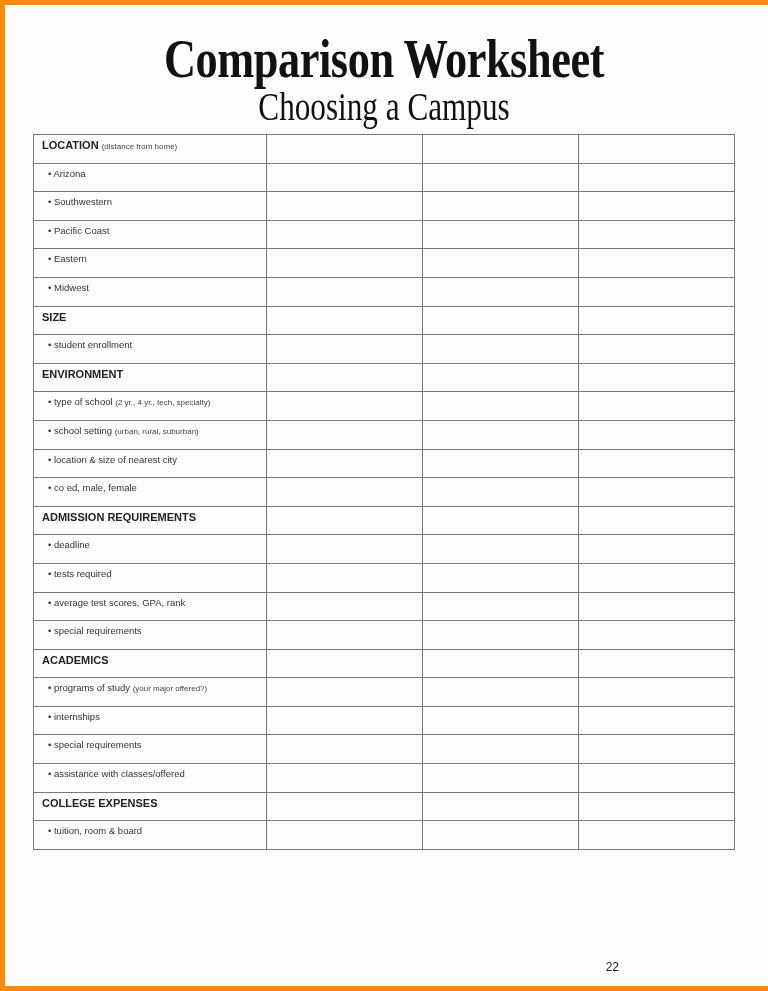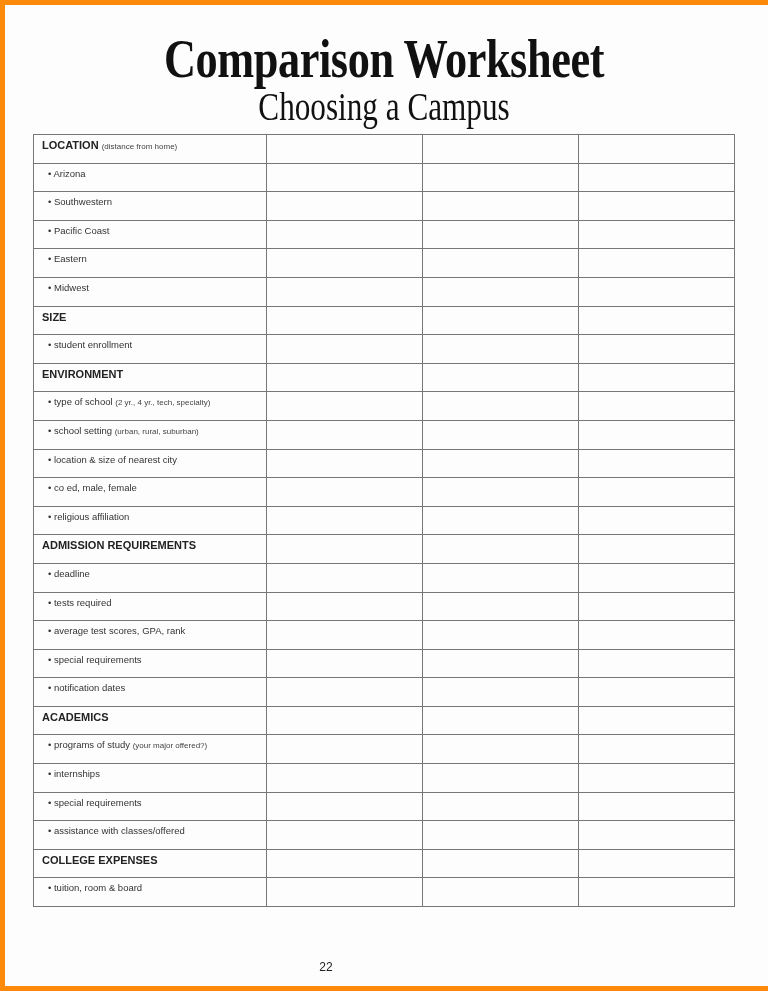--- a/index.html
+++ b/index.html
@@ -11,21 +11,21 @@
   .subtitle { position:absolute; left:0; width:758px; text-align:center; top:80px;
     font-family:"Liberation Serif", serif; font-size:40px; color:#111;
     transform:scaleX(0.78); line-height:44px; }
   table { position:absolute; left:28px; top:129px; border-collapse:collapse; width:701px; table-layout:fixed; }
   td { border:1.3px solid #777; height:23.6px; padding:0; font-family:"Liberation Sans", sans-serif; color:#222; vertical-align:top; }
   td.label { padding-left:8px; padding-top:4px; font-size:10px; }
   td.label.sub { padding-left:14px; font-size:9.5px; color:#333;margin-top:24px; }
   td.label.head { font-weight:bold; font-size:11px; }
   .note { font-size:8px; font-weight:normal; color:#444; }
   col.c1 { width:233px; } col.c2 { width:156px; } col.c3 { width:156px; } col.c4 { width:156px; }
-  .pagenum { position:absolute; left:16px; width:610px; text-align:center; top:955px;
+  .pagenum { position:absolute; left:4px; width:610px; text-align:right; top:955px;
     font-family:"Liberation Sans", sans-serif; font-size:12px; color:#222; }
 </style>
 </head>
 <body>
 
 <div class="page">
   <div class="title">Comparison Worksheet</div>
   <div class="subtitle">Choosing a Campus</div>
   <table>
     <colgroup>
@@ -107,26 +107,20 @@
           <td></td>
           <td></td>
         </tr>
         <tr>
           <td class="label sub"><span>• co ed, male, female</span></td>
           <td></td>
           <td></td>
           <td></td>
         </tr>
         <tr>
-          <td class="label sub"><span>• religious affiliation</span></td>
-          <td></td>
-          <td></td>
-          <td></td>
-        </tr>
-        <tr>
           <td class="label head"><span>ADMISSION REQUIREMENTS</span></td>
           <td></td>
           <td></td>
           <td></td>
         </tr>
         <tr>
           <td class="label sub"><span>• deadline</span></td>
           <td></td>
           <td></td>
           <td></td>
@@ -138,26 +132,20 @@
           <td></td>
         </tr>
         <tr>
           <td class="label sub"><span>• average test scores, GPA, rank</span></td>
           <td></td>
           <td></td>
           <td></td>
         </tr>
         <tr>
           <td class="label sub"><span>• special requirements</span></td>
-          <td></td>
-          <td></td>
-          <td></td>
-        </tr>
-        <tr>
-          <td class="label sub"><span>• notification dates</span></td>
           <td></td>
           <td></td>
           <td></td>
         </tr>
         <tr>
           <td class="label head"><span>ACADEMICS</span></td>
           <td></td>
           <td></td>
           <td></td>
         </tr>

